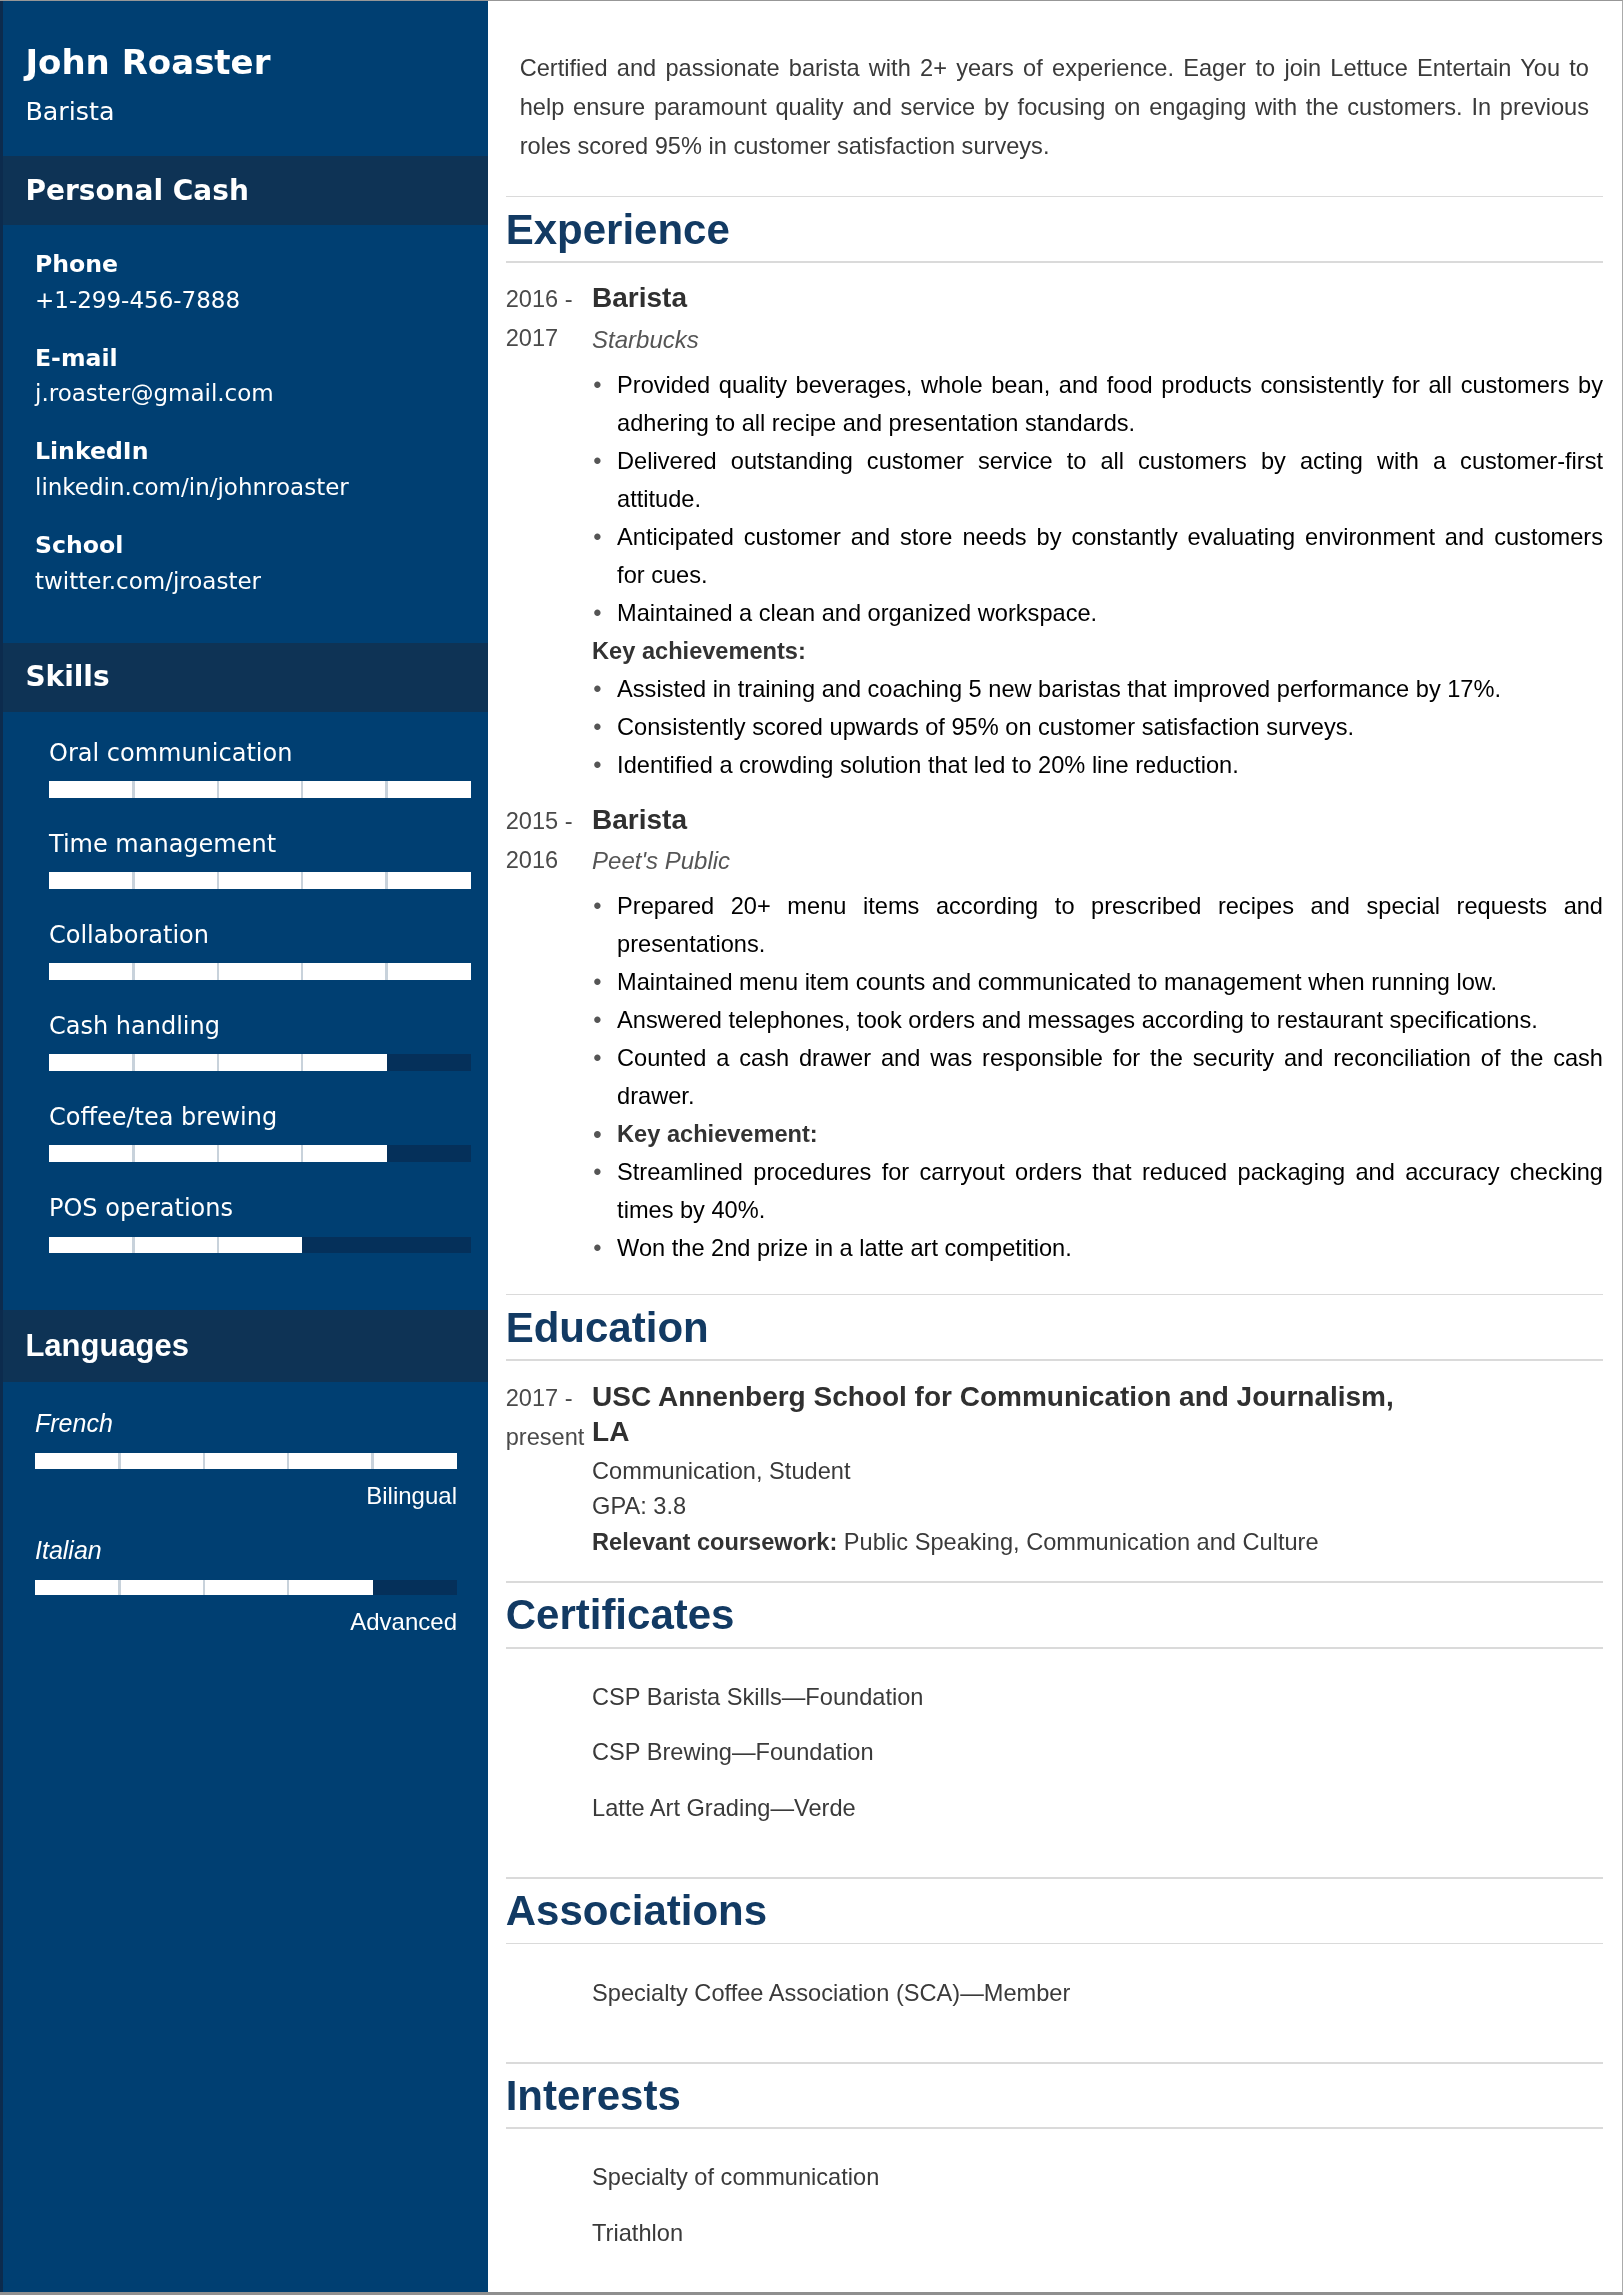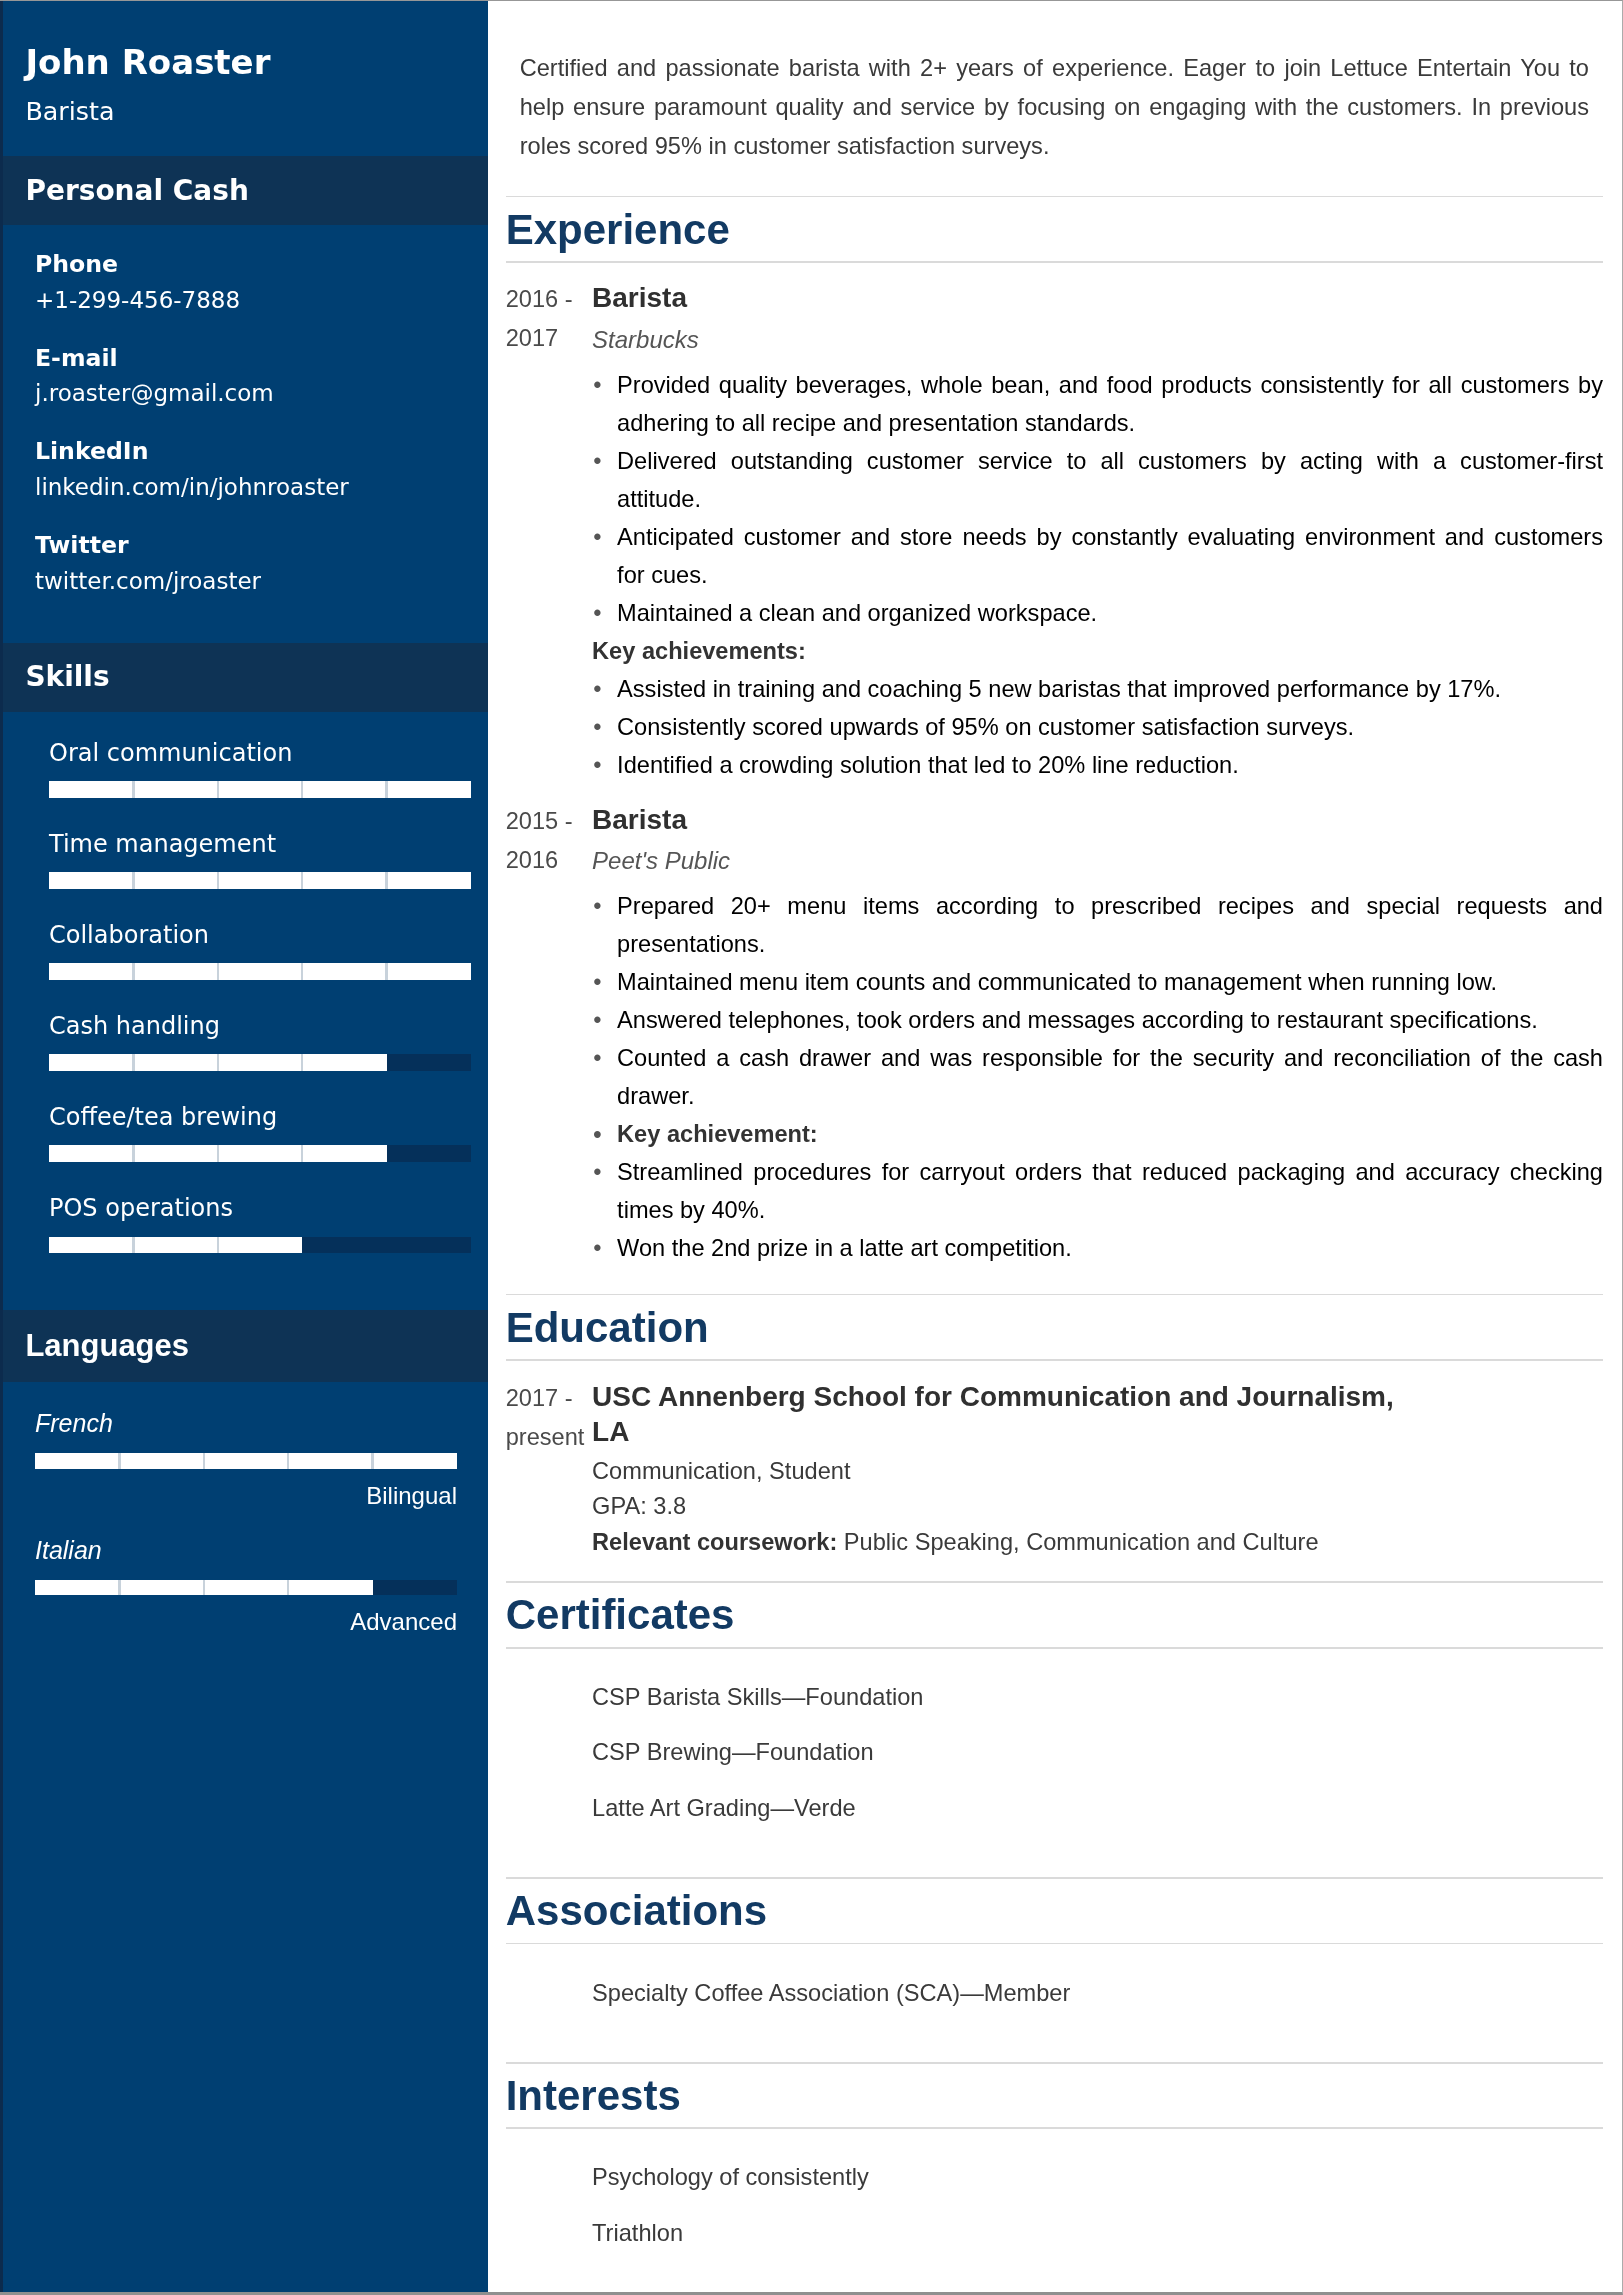--- a/index.html
+++ b/index.html
@@ -83,21 +83,21 @@
         </div>
         <div class="pi-item">
           <div class="pi-label">E-mail</div>
           <div class="pi-value">j.roaster@gmail.com</div>
         </div>
         <div class="pi-item">
           <div class="pi-label">LinkedIn</div>
           <div class="pi-value">linkedin.com/in/johnroaster</div>
         </div>
         <div class="pi-item">
-          <div class="pi-label">Twitter</div>
+          <div class="pi-label">School</div>
           <div class="pi-value">twitter.com/jroaster</div>
         </div>
       </div>
 
     <div class="band">Skills</div>
     <div class="skill-list" id="skill-list">
         <div class="skill-item">
           <div class="skill-label">Oral communication</div>
           <div class="bar">
             <div class="bar-fill" style="width: 100%;">
@@ -284,20 +284,20 @@
       </div>
     </section>
 
     <section class="sec">
       <div class="rule"></div>
       <h2 class="sec-head">Interests</h2>
       <div class="rule"></div>
       <div class="entry plain-list">
         <div class="dates"></div>
         <div id="interest-list" style="padding-top:17.7px;">
-            <p class="simple-item">Psychology of consistently</p>
+            <p class="simple-item">Specialty of communication</p>
             <p class="simple-item">Triathlon</p>
           </div>
       </div>
     </section>
   </main>
 </div>
 
 
 </body></html>

